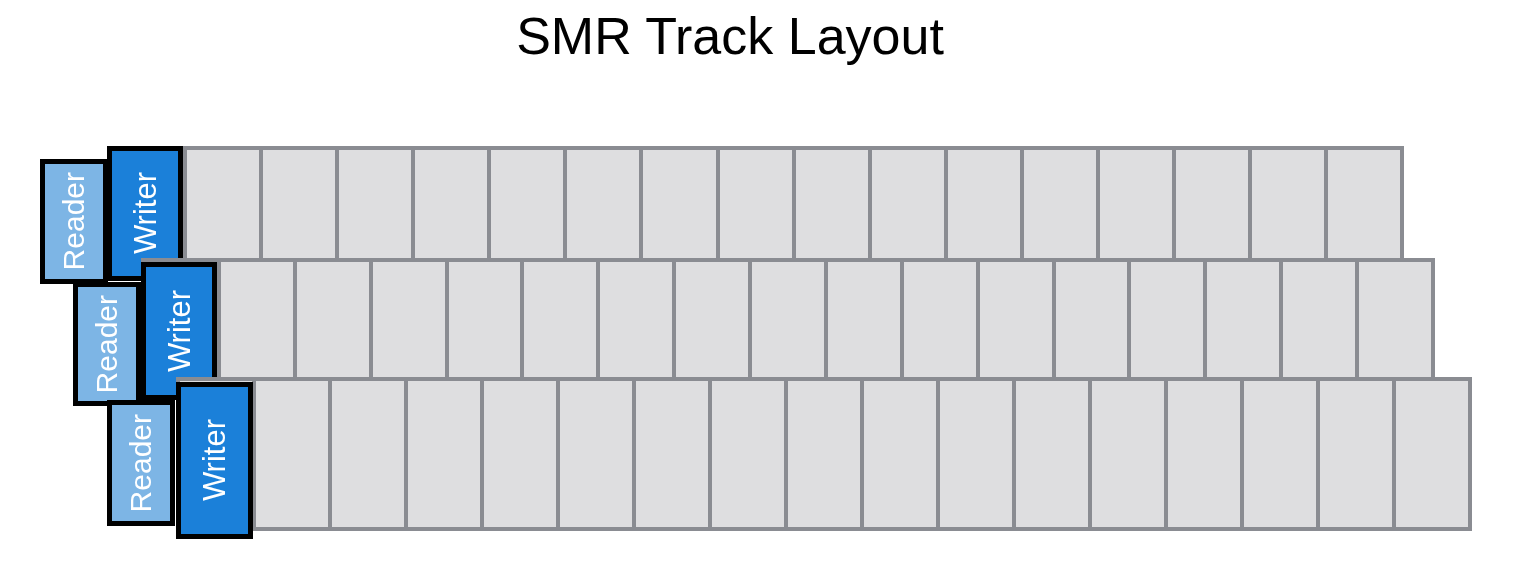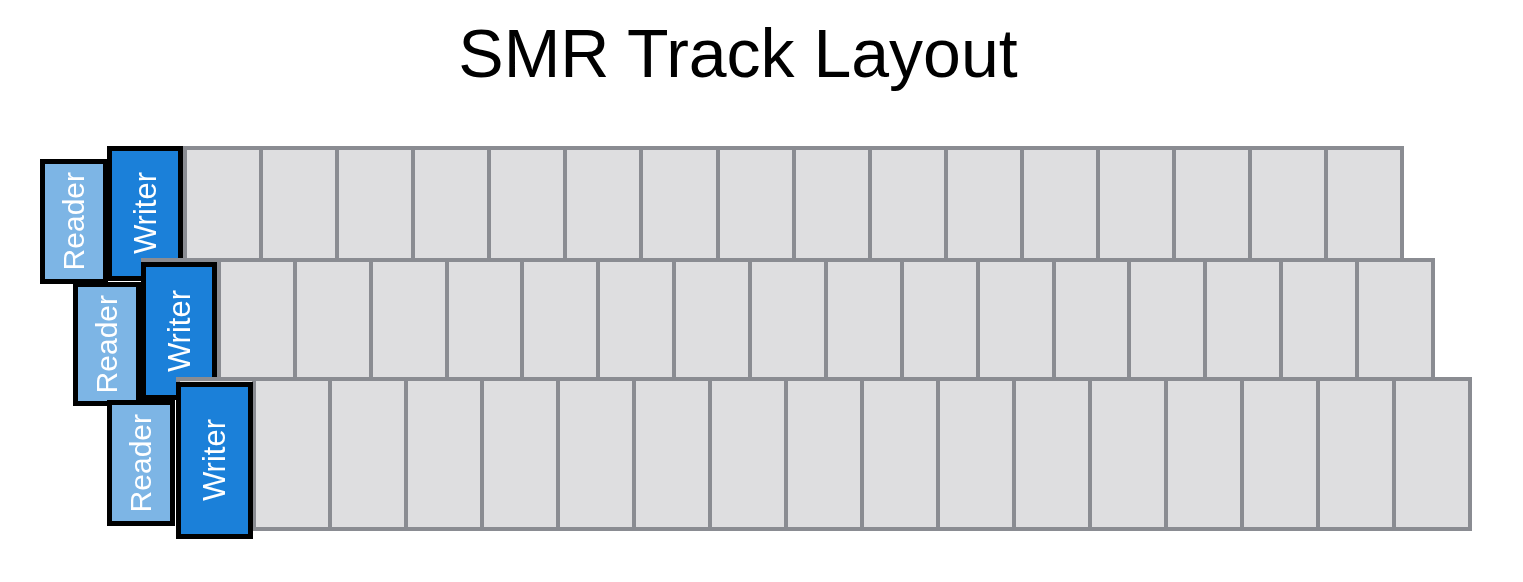--- a/index.html
+++ b/index.html
@@ -15,23 +15,23 @@
   html,body{margin:0;padding:0;background:var(--background);}
   .stage{
     position:relative;
     width:1523px;height:582px;
     background:var(--background);
     overflow:hidden;
     font-family:"Liberation Sans", sans-serif;
   }
   .title{
     position:absolute;left:0;top:6px;width:1460px;
-    margin:8px;
+    margin:0;
     text-align:center;
-    font-size:68px;
+    font-size:52px;
     font-weight:300;
     letter-spacing:0px;
     color:var(--title-text);
   }
   .track-row{position:absolute;left:0;top:0;width:100%;height:100%;}
   .track{
     position:absolute;
     box-sizing:border-box;
     background:var(--track-border);
     display:flex;

